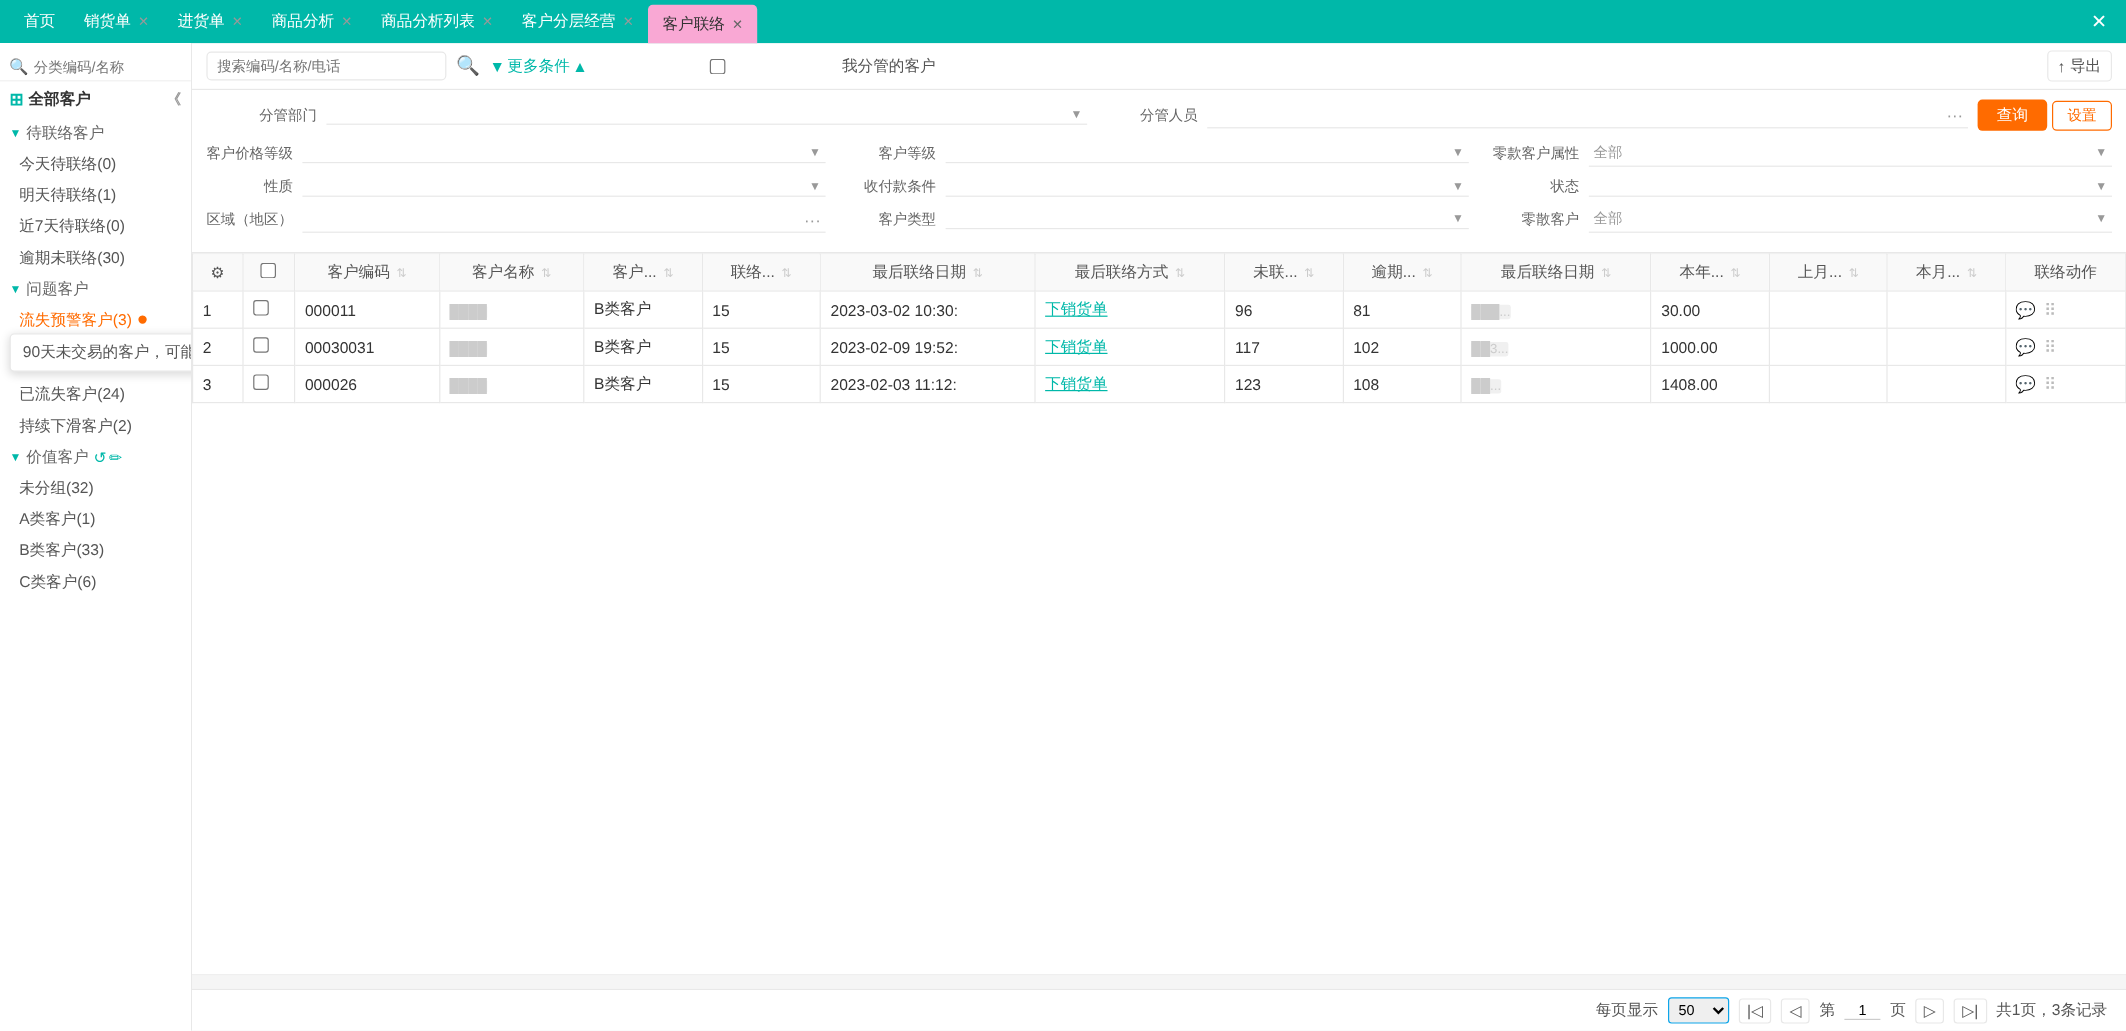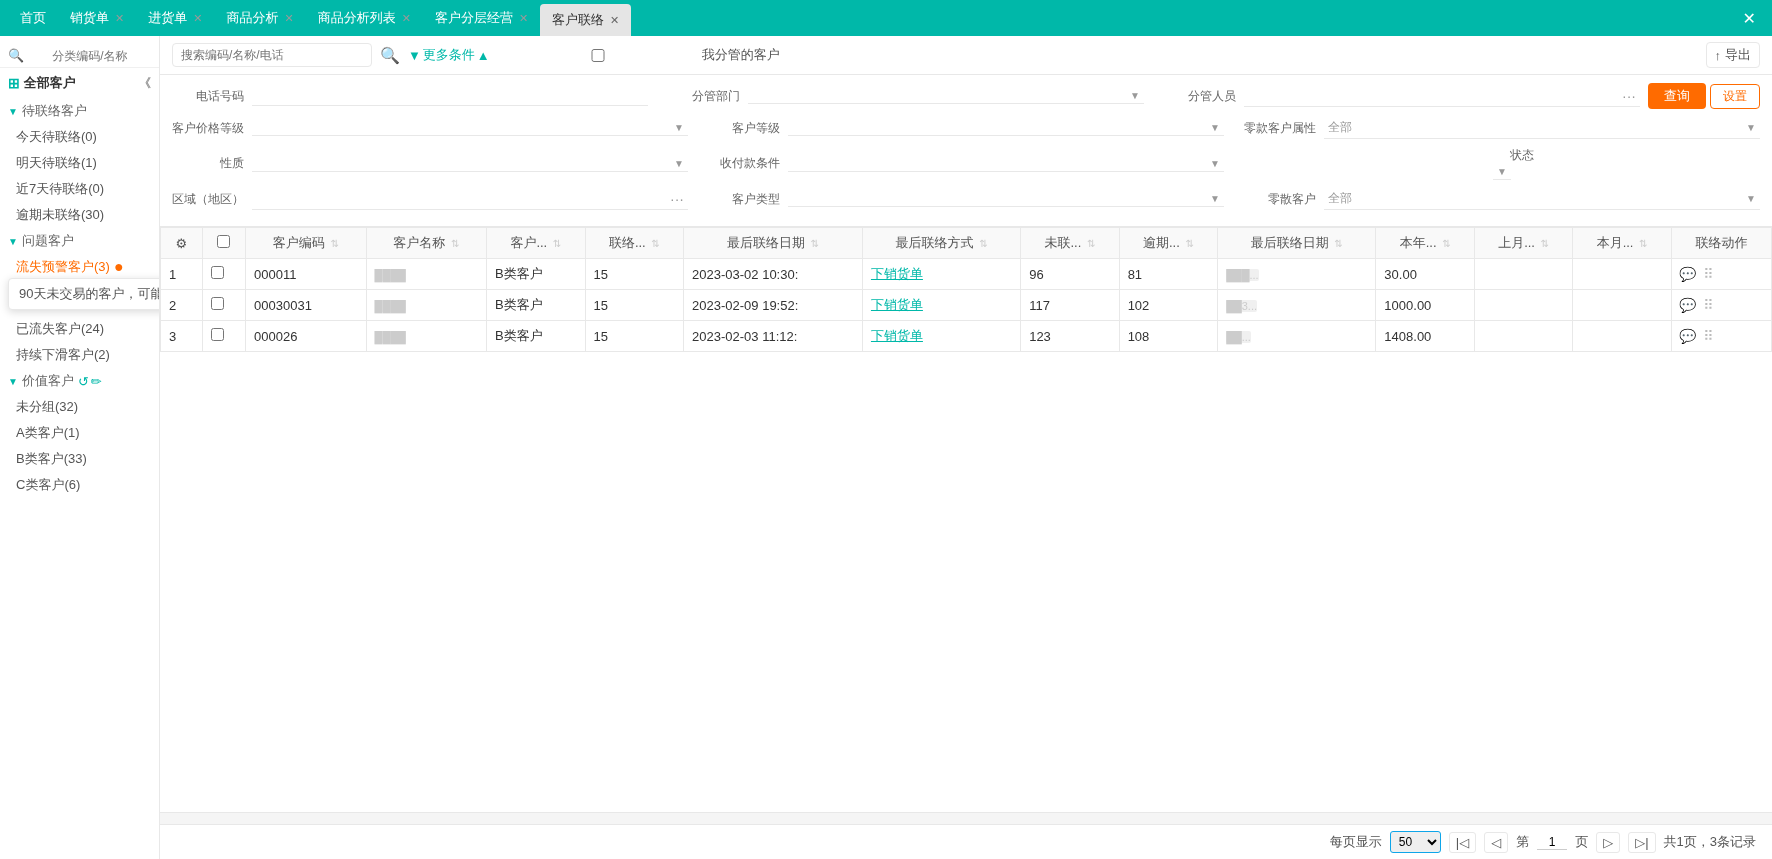--- a/index.html
+++ b/index.html
@@ -7,35 +7,35 @@
 
     
     .top-nav {
       display: flex; align-items: center; background: #00b8a9; height: 36px; padding: 0 8px;
     }
     .top-nav .tab {
       display: flex; align-items: center; padding: 0 12px; height: 100%; color: #fff; cursor: pointer;
       white-space: nowrap; font-size: 13px; position: relative;
     }
     .top-nav .tab.active {
-      background: #e5e5e5; color: #333; border-radius: 4px 4px 0 0; margin-top: 4px; height: calc(100% - 4px);
+      background: #f9a8d4; color: #333; border-radius: 4px 4px 0 0; margin-top: 4px; height: calc(100% - 4px);
     }
     .top-nav .tab .close-x {
       margin-left: 6px; font-size: 11px; color: #999; cursor: pointer;
     }
     .top-nav .tab.active .close-x { color: #666; }
     .close-window { margin-left: auto; color: #fff; cursor: pointer; font-size: 16px; padding: 0 8px; }
 
     
     .main-layout { display: flex; height: calc(100vh - 36px); }
 
     
     .sidebar { width: 160px; background: #fff; border-right: 1px solid #e8e8e8; padding: 8px 0; overflow-y: auto; flex-shrink: 0; }
     .sidebar-search { display: flex; align-items: center; padding: 4px 8px; border-bottom: 1px solid #f0f0f0; }
-    .sidebar-search input { border: none; outline: none; flex: 1; font-size: 12px; color: #0f766e; margin-left: 24px; }
+    .sidebar-search input { border: none; outline: none; flex: 1; font-size: 12px; color: #0f766e; }
     .sidebar-search .search-icon { color: #ccc; margin-right: 4px; }
     .sidebar-group-title { display: flex; align-items: center; padding: 6px 8px; font-weight: bold; color: #333; cursor: pointer; }
     .sidebar-group-title .grid-icon { margin-right: 4px; color: #00b8a9; font-size: 14px; }
     .sidebar-group-title .collapse-icon { margin-left: auto; color: #999; font-size: 12px; }
     .sidebar-section-title { display: flex; align-items: center; padding: 4px 8px; color: #666; font-size: 12px; cursor: pointer; }
     .sidebar-section-title .arrow { margin-right: 4px; color: #00b8a9; font-size: 10px; }
     .sidebar-item { padding: 4px 16px; color: #555; cursor: pointer; font-size: 12px; }
     .sidebar-item.active { color: #ff6b00; font-weight: normal; }
     .tooltip-box {
       position: absolute; background: #fff; border: 1px solid #e8e8e8; border-radius: 4px;
@@ -220,24 +220,20 @@
       </div>
       <div class="export-btn">
         <span>↑</span>
         <span>导出</span>
       </div>
     </div>
 
     <div class="adv-filter">
 
       <div class="adv-filter-row">
-        <div class="filter-field">
-          <span class="filter-label">电话号码</span>
-          <input class="filter-input" type="text" style="">
-        </div>
         <div class="filter-field" style="margin-left:20px;">
           <span class="filter-label">分管部门</span>
           <div class="filter-select">
             <span class="filter-select-text"></span>
             <span class="filter-select-arrow">▼</span>
           </div>
         </div>
         <div class="filter-field" style="margin-left:20px;">
           <span class="filter-label">分管人员</span>
           <div class="filter-select">
@@ -281,21 +277,21 @@
             <span class="filter-select-arrow">▼</span>
           </div>
         </div>
         <div class="filter-field" style="margin-left:20px;">
           <span class="filter-label">收付款条件</span>
           <div class="filter-select">
             <span class="filter-select-text"></span>
             <span class="filter-select-arrow">▼</span>
           </div>
         </div>
-        <div class="filter-field" style="margin-left:20px;flex-direction:column;">
+        <div class="filter-field" style="margin-left:20px;">
           <span class="filter-label">状态</span>
           <div class="filter-select">
             <span class="filter-select-text"></span>
             <span class="filter-select-arrow">▼</span>
           </div>
         </div>
       </div>
 
       <div class="adv-filter-row">
         <div class="filter-field">

